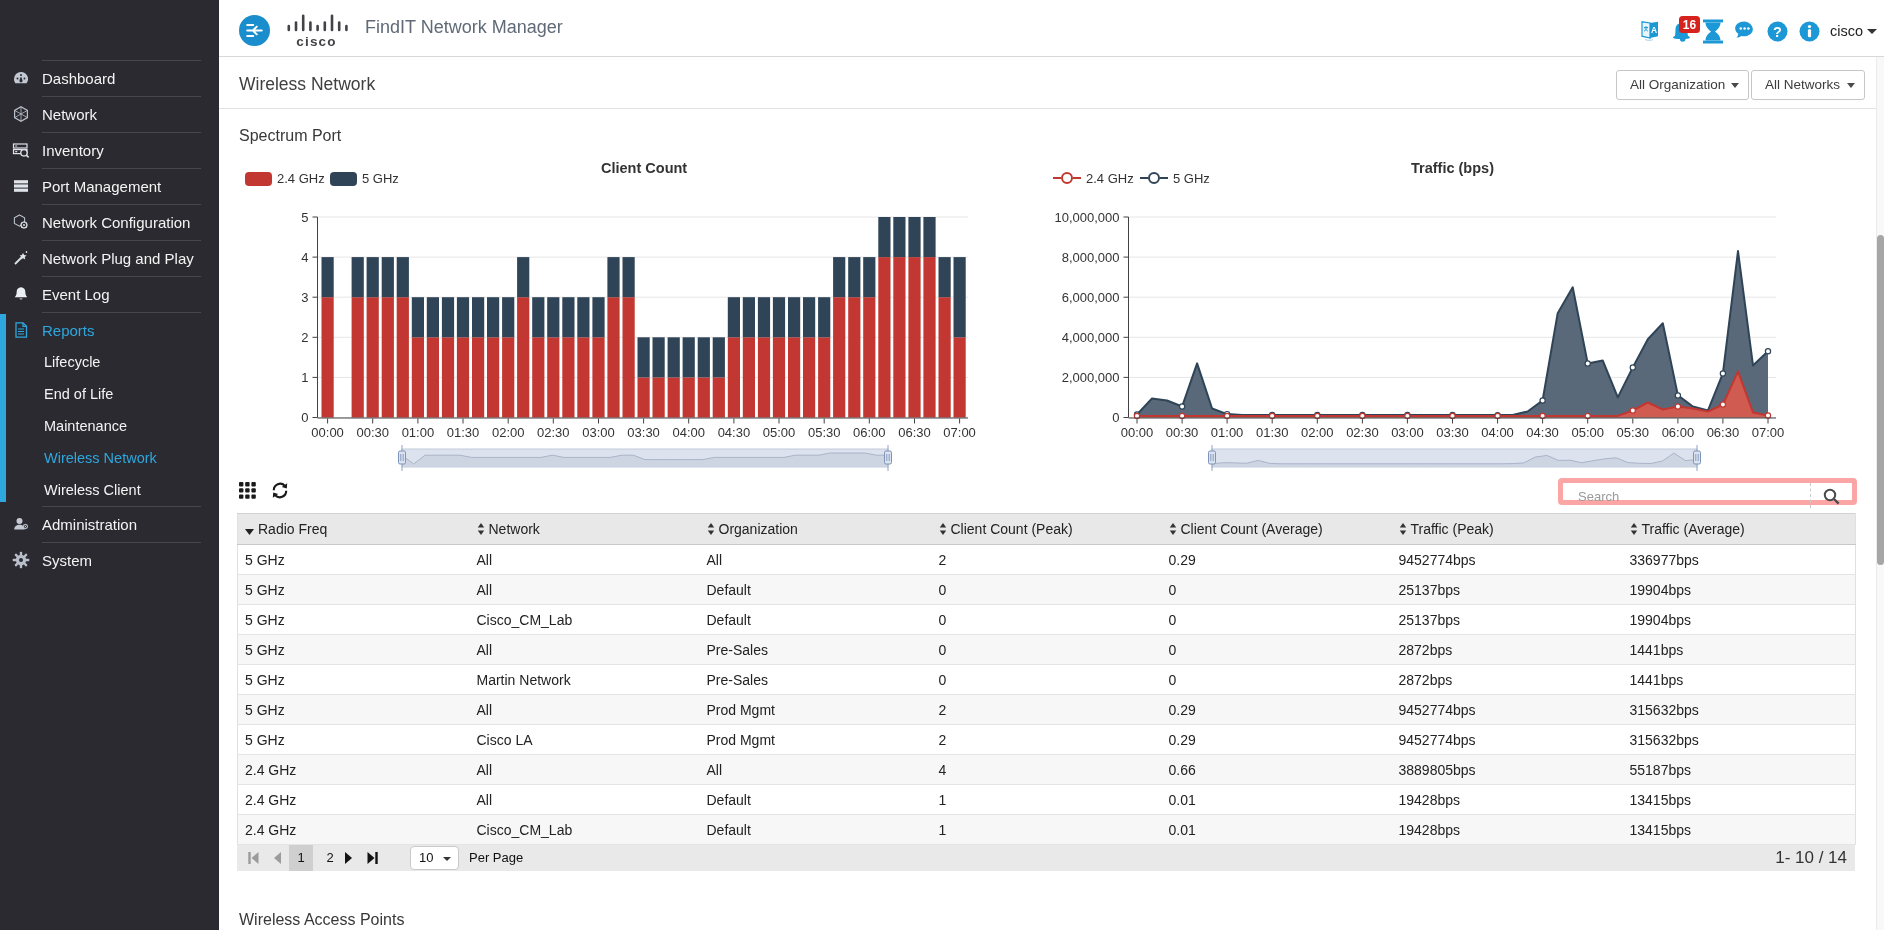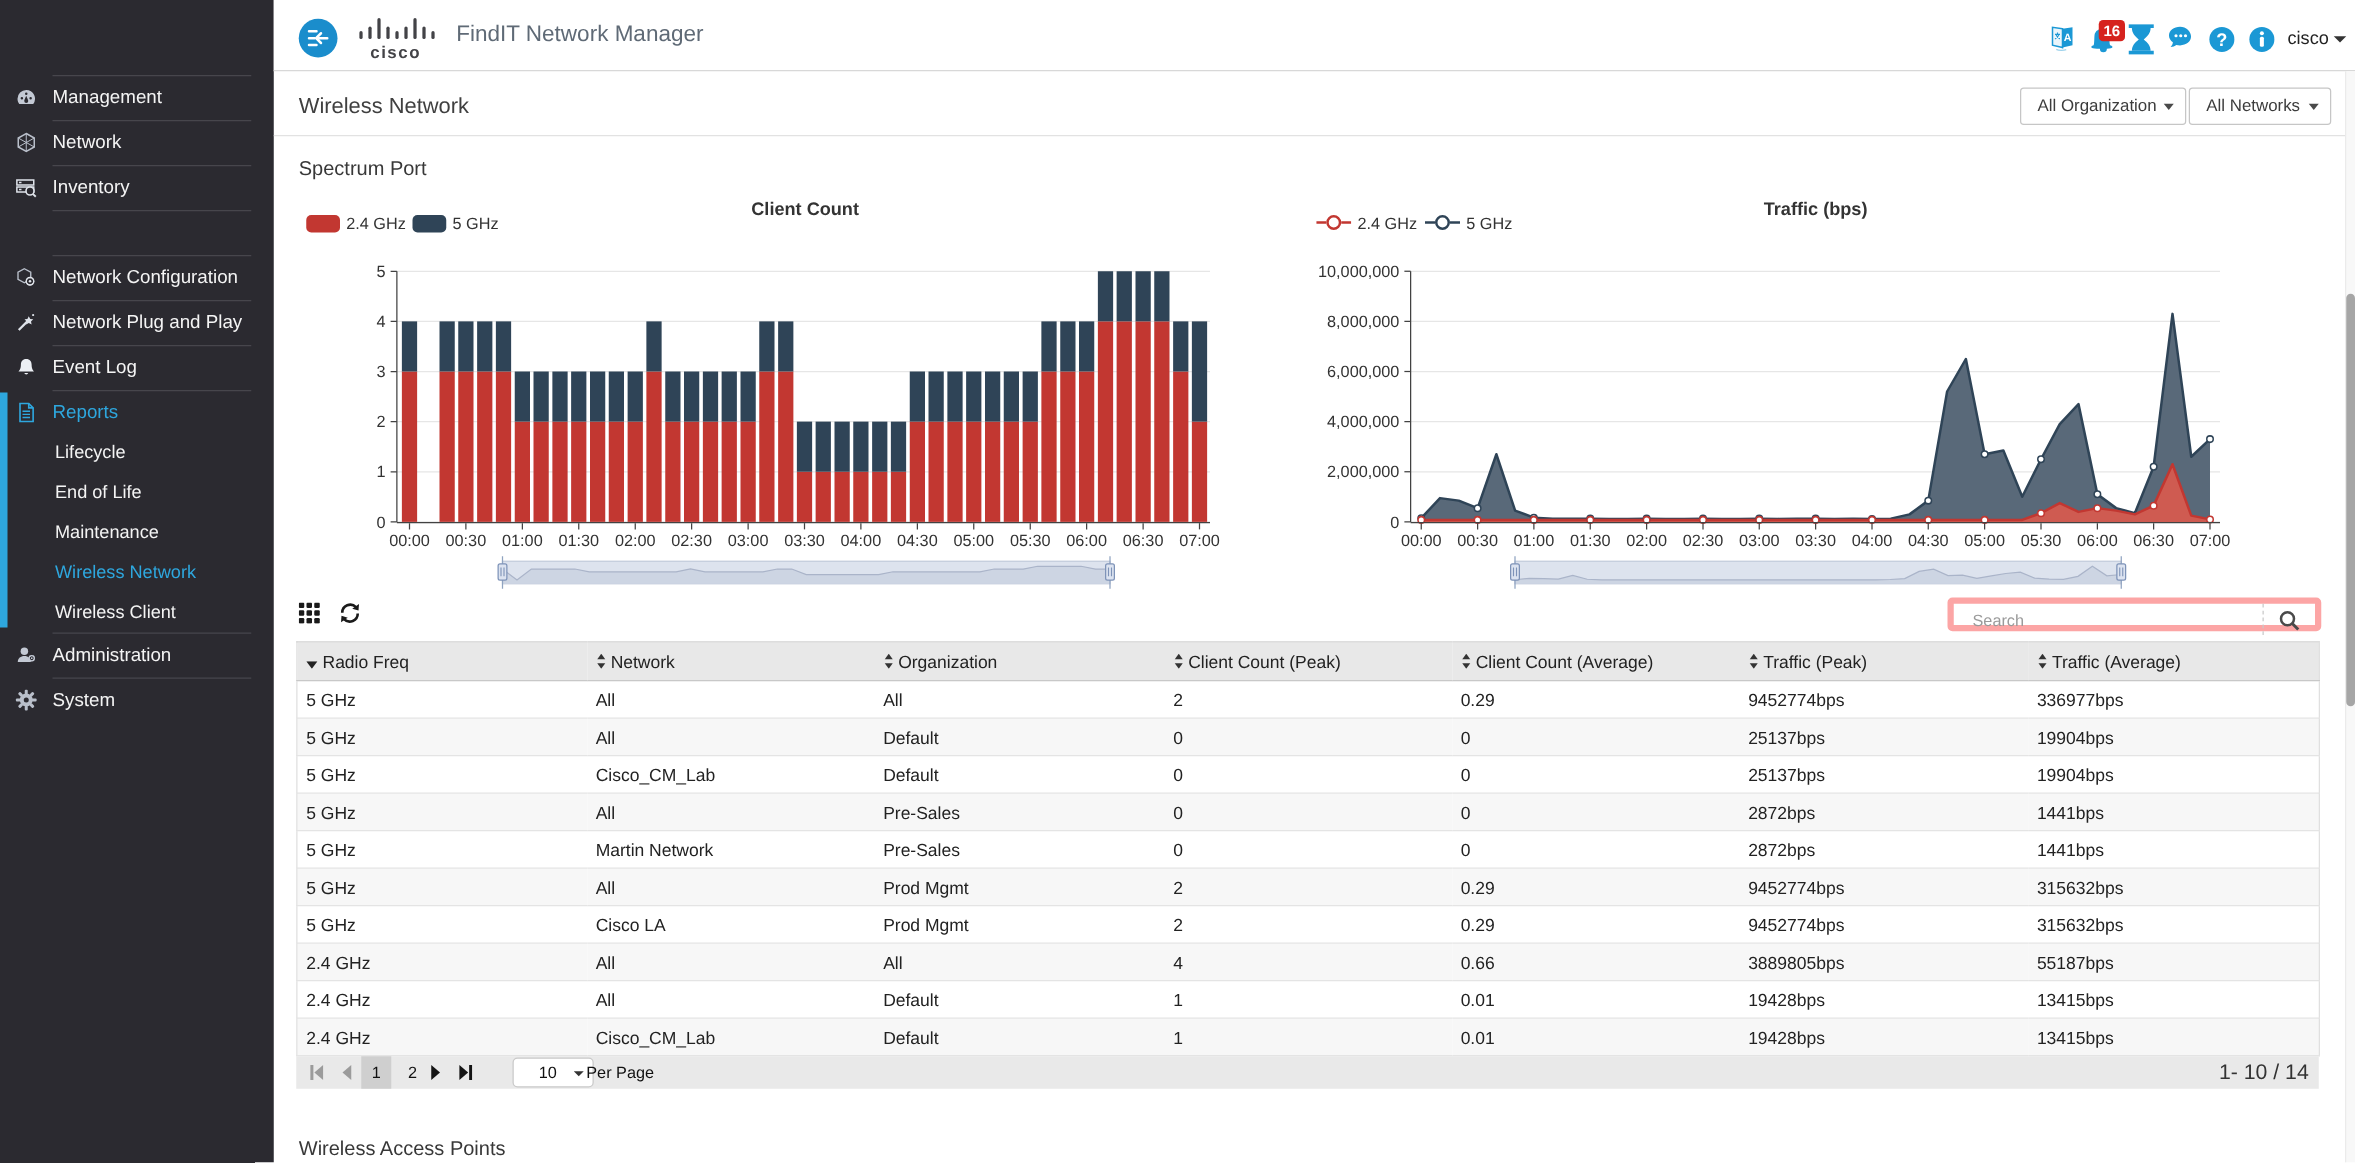--- a/index.html
+++ b/index.html
@@ -42,21 +42,21 @@
 #grid th { background:#e8e8e8; font-weight:normal; text-align:left; height:31px; padding:0 0 0 7px; border-top:1px solid #d2d2d2; border-bottom:1px solid #c8c8c8; color:#222; }
 #grid td { height:30px; padding:0 0 0 7px; border-bottom:1px solid #e4e4e4; }
 #grid tr.odd td { background:#fff; }
 #grid tr.even td { background:#f7f7f7; }
 #grid td:first-child, #grid th:first-child { border-left:1px solid #e0e0e0; }
 #grid td:last-child, #grid th:last-child { border-right:1px solid #e0e0e0; }
 .sorticon { display:inline-block; vertical-align:-1px; margin-right:4px; }
 
 #pager { position:absolute; left:237px; top:845px; width:1618px; height:26px; background:#e9e9e9; }
 #pager .pnum { position:absolute; top:0; height:26px; line-height:26px; font-size:13px; color:#111; text-align:center; }
-#pgsel { position:absolute; left:173px; top:1px; width:65px; height:24px; background:#fff; border:1px solid #c9c9c9; border-radius:4px; font-size:13px; color:#111; line-height:22px; padding-left:20px; }
+#pgsel { position:absolute; left:173px; top:1px; width:49px; height:24px; background:#fff; border:1px solid #c9c9c9; border-radius:4px; font-size:13px; color:#111; line-height:22px; padding-left:8px; }
 #pgsel .car { position:absolute; right:7px; top:10px; width:0; height:0; border-left:4px solid transparent; border-right:4px solid transparent; border-top:4.5px solid #333; }
 #perpage { position:absolute; left:232px; top:0; height:26px; line-height:26px; font-size:13px; color:#111; }
 #range { position:absolute; right:8px; top:0; height:16px; line-height:26px; font-size:17px; color:#333; }
 
 #wap { position:absolute; left:239px; top:911px; font-size:16px; color:#383838; }
 
 
 #sbtrack { position:absolute; left:1876px; top:57px; width:8px; height:873px; background:#f8f8f8; border-left:1px solid #ebebeb; }
 #sbthumb { position:absolute; left:1876.5px; top:235px; width:7px; height:330px; background:#a6a6a6; border-radius:4px; }
 </style></head>
@@ -71,38 +71,46 @@
   <div class="div" style="top:276px"></div>
   <div class="div" style="top:312px"></div>
   <div class="div" style="top:506px"></div>
   <div class="div" style="top:542px"></div>
   <div id="bluebar"></div>
 
   <div class="item" style="top:60px;height:36px">
     <svg class="icon" viewBox="0 0 18 18">
         <path d="M9 3a7 7 0 0 0-7 7c0 1.6.5 3 1.4 4.2h11.2A7 7 0 0 0 9 3zm0 2a1 1 0 1 1 0 2 1 1 0 0 1 0-2zM4.5 9.5a1 1 0 1 1 2 0 1 1 0 0 1-2 0zm7 0a1 1 0 1 1 2 0 1 1 0 0 1-2 0zM9 13.4a1.6 1.6 0 0 1-1.6-1.6c0-.9 1.6-4.3 1.6-4.3s1.6 3.4 1.6 4.3A1.6 1.6 0 0 1 9 13.4z" fill="#c3c9d4"></path>
       </svg>
-    <span class="lbl">Management</span>
+    <span class="lbl">Dashboard</span>
   </div>
   <div class="item" style="top:96px;height:36px">
     <svg class="icon" viewBox="0 0 18 18">
         <path d="M9 1.8 15.4 5.4 15.4 12.6 9 16.2 2.6 12.6 2.6 5.4z" fill="none" stroke="#b9bfca" stroke-width="1.2"></path>
         <path d="M2.6 5.4 15.4 12.6 M15.4 5.4 2.6 12.6 M9 1.8 9 16.2" stroke="#b9bfca" stroke-width="0.8" fill="none"></path>
       </svg>
     <span class="lbl">Network</span>
   </div>
   <div class="item" style="top:132px;height:36px">
     <svg class="icon" viewBox="0 0 18 18">
         <rect x="1.5" y="3" width="13.5" height="4" fill="none" stroke="#dfe3ea" stroke-width="1.2"></rect>
         <rect x="1.5" y="8.6" width="13.5" height="4" fill="none" stroke="#dfe3ea" stroke-width="1.2"></rect>
         <path d="M3.2 5h2M3.2 10.6h2" stroke="#dfe3ea" stroke-width="1.1"></path>
         <circle cx="12" cy="11.8" r="3.2" fill="#2b2a30" stroke="#dfe3ea" stroke-width="1.3"></circle>
         <path d="M14.3 14.1 16.6 16.4" stroke="#dfe3ea" stroke-width="1.5"></path>
       </svg>
     <span class="lbl">Inventory</span>
+  </div>
+  <div class="item" style="top:168px;height:36px">
+    <svg class="icon" viewBox="0 0 18 18">
+        <rect x="2" y="3.2" width="14" height="3.2" fill="#dfe3ea"></rect>
+        <rect x="2" y="7.4" width="14" height="3.2" fill="#dfe3ea"></rect>
+        <rect x="2" y="11.6" width="14" height="3.2" fill="#dfe3ea"></rect>
+      </svg>
+    <span class="lbl">Port Management</span>
   </div>
   <div class="item" style="top:204px;height:36px">
     <svg class="icon" viewBox="0 0 18 18">
         <path d="M7.5 2 12.6 4.8 12.6 10.4 7.5 13.2 2.4 10.4 2.4 4.8z" fill="none" stroke="#b9bfca" stroke-width="1.1"></path>
         <circle cx="12" cy="12" r="3" fill="#2b2a30" stroke="#dfe3ea" stroke-width="1.1"></circle>
         <circle cx="12" cy="12" r="1" fill="#dfe3ea"></circle>
         <path d="M12 8.6v1M12 14.4v1M8.6 12h1M14.4 12h1M9.6 9.6l.7.7M13.7 13.7l.7.7M14.4 9.6l-.7.7M10.3 13.7l-.7.7" stroke="#dfe3ea" stroke-width="1"></path>
       </svg>
     <span class="lbl">Network Configuration</span>
   </div>

